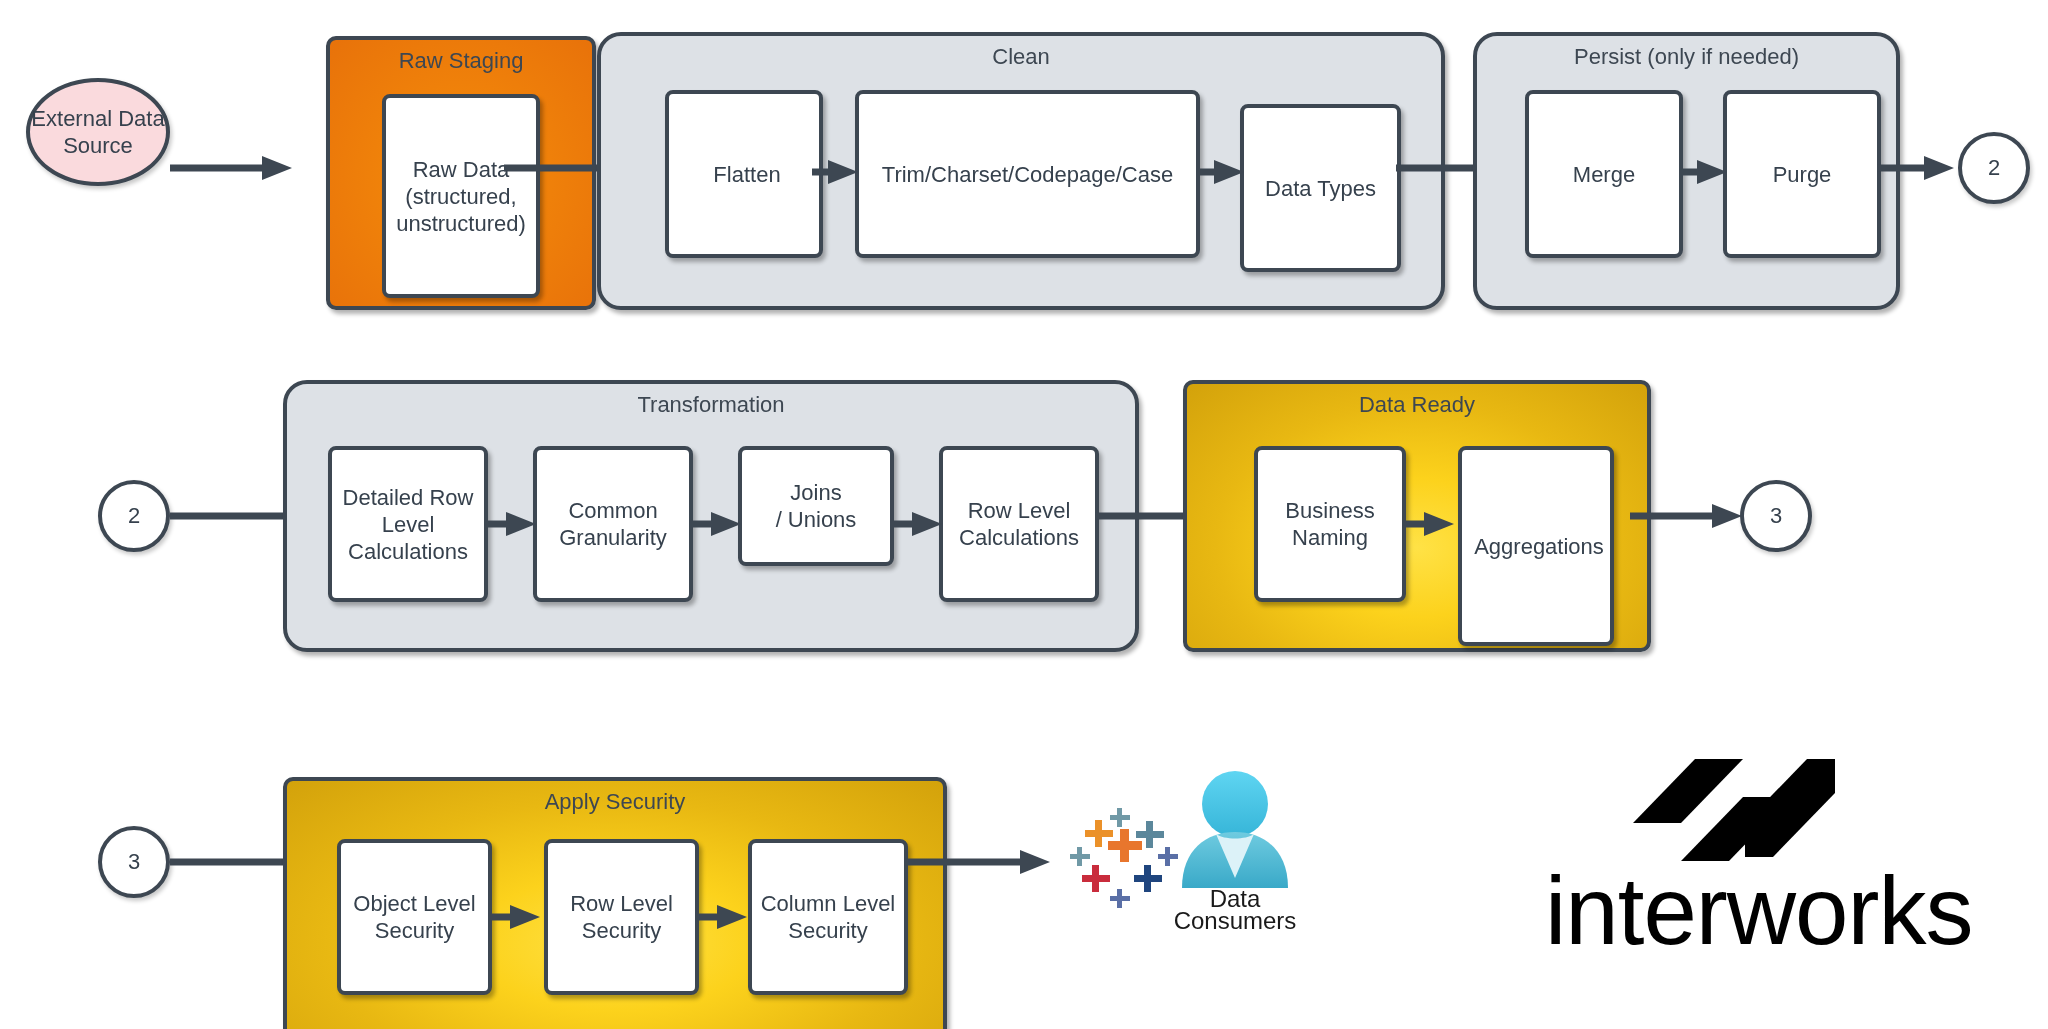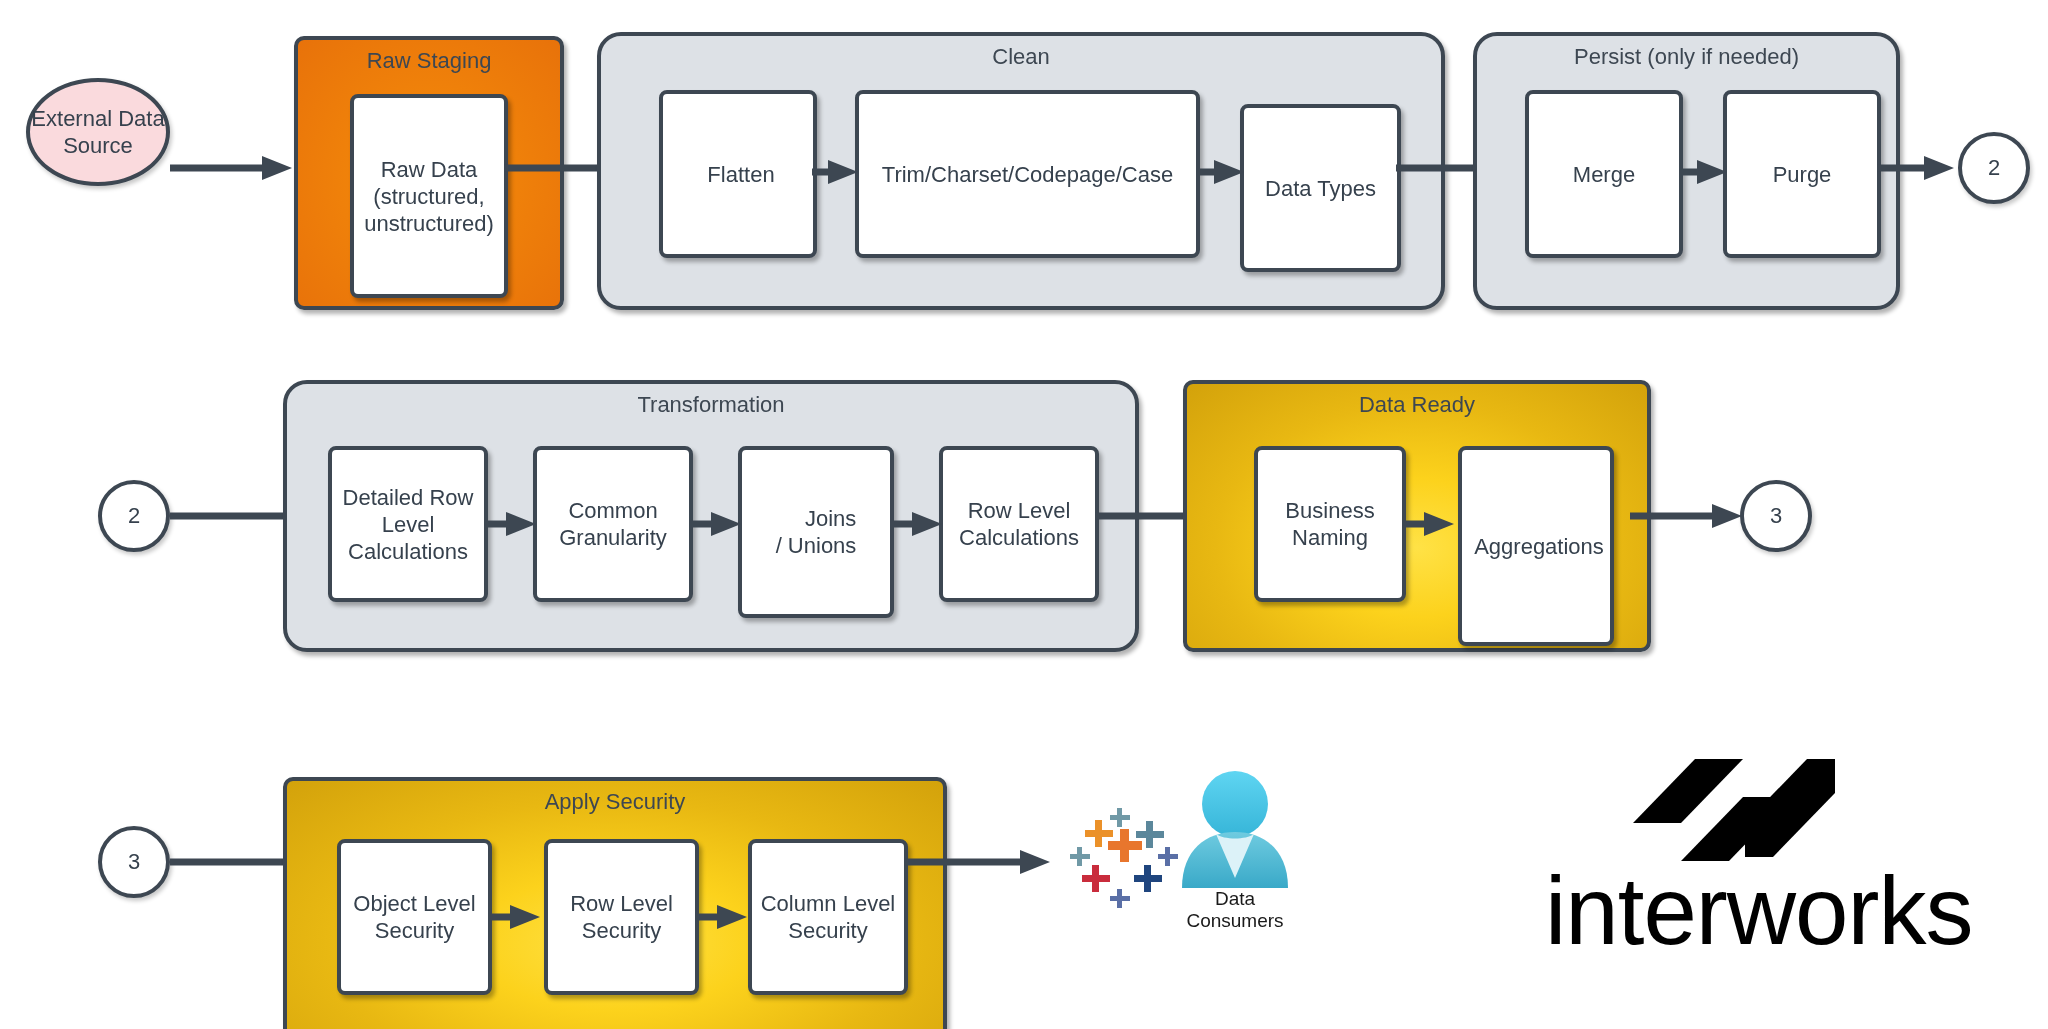--- a/index.html
+++ b/index.html
@@ -35,20 +35,21 @@
     right: 0;
     text-align: center;
     font-size: 22px;
     color: #3d4752;
     line-height: 26px;
     white-space: nowrap;
   }
   .stage-grey { background: #dde1e6; border-radius: 24px; }
   .stage-orange {
     background: radial-gradient(ellipse at 50% 52%, #F59524 0%, #F0820A 42%, #E8720A 100%);
+    margin-left: 32px;
   }
   .stage-gold {
     background: radial-gradient(ellipse at 50% 62%, #FFE246 0%, #FCD21C 30%, #E8B812 62%, #D3A20B 100%);
   }
 
   
   .node {
     background: #ffffff;
     border: 4px solid #3d4752;
     border-radius: 8px;
@@ -92,21 +93,21 @@
   }
 
   
   .arrow { pointer-events: none; }
   .arrow svg { display: block; overflow: visible; }
 
   
   .consumer-label {
     position: absolute;
     text-align: center;
-    font-size: 19px;
+    font-size: 24px;
     line-height: 22px;
     color: #1a1a1a;
   }
 
   
   .iw-wordmark {
     font-family: "Liberation Sans", sans-serif;
     font-weight: 300;
     font-size: 96px;
     letter-spacing: -1px;
@@ -146,21 +147,21 @@
 
   <div class="abs arrow" style="left:504px; top:156px; width:132px; height:24px;">
     <svg width="132" height="24" viewBox="0 0 132 24">
       <line x1="0" y1="12" x2="106" y2="12" stroke="#3d4752" stroke-width="7"></line>
       <polygon points="102,0 132,12 102,24" fill="#3d4752"></polygon>
     </svg>
   </div>
 
   <div class="abs stage stage-grey" style="left:597px; top:32px; width:848px; height:278px;">
     <div class="stage-title">Clean</div>
-    <div class="abs node" style="left:58px; top:54px; width:158px; height:168px;padding-left:12px;">
+    <div class="abs node" style="left:64px; top:54px; width:158px; height:168px;padding-left:12px;">
       <span>Flatten</span>
     </div>
     <div class="abs node" style="left:254px; top:54px; width:345px; height:168px;">
       <span>Trim/Charset/Codepage/Case</span>
     </div>
     <div class="abs node" style="left:639px; top:68px; width:161px; height:168px;">
       <span>Data Types</span>
     </div>
 
     <div class="abs arrow" style="left:211px; top:124px; width:46px; height:24px;">
@@ -230,21 +231,21 @@
         <div>Level</div>
         <div>Calculations</div>
       </div>
     </div>
     <div class="abs node" style="left:246px; top:62px; width:160px; height:156px;">
       <div>
         <div>Common</div>
         <div>Granularity</div>
       </div>
     </div>
-    <div class="abs node" style="left:451px; top:62px; width:156px; height:172px;text-align:right;">
+    <div class="abs node" style="left:451px; top:62px; width:156px; height:120px;">
       <div>
         <div>Joins</div>
         <div>/ Unions</div>
       </div>
     </div>
     <div class="abs node" style="left:652px; top:62px; width:160px; height:156px;">
       <div>
         <div>Row Level</div>
         <div>Calculations</div>
       </div>

